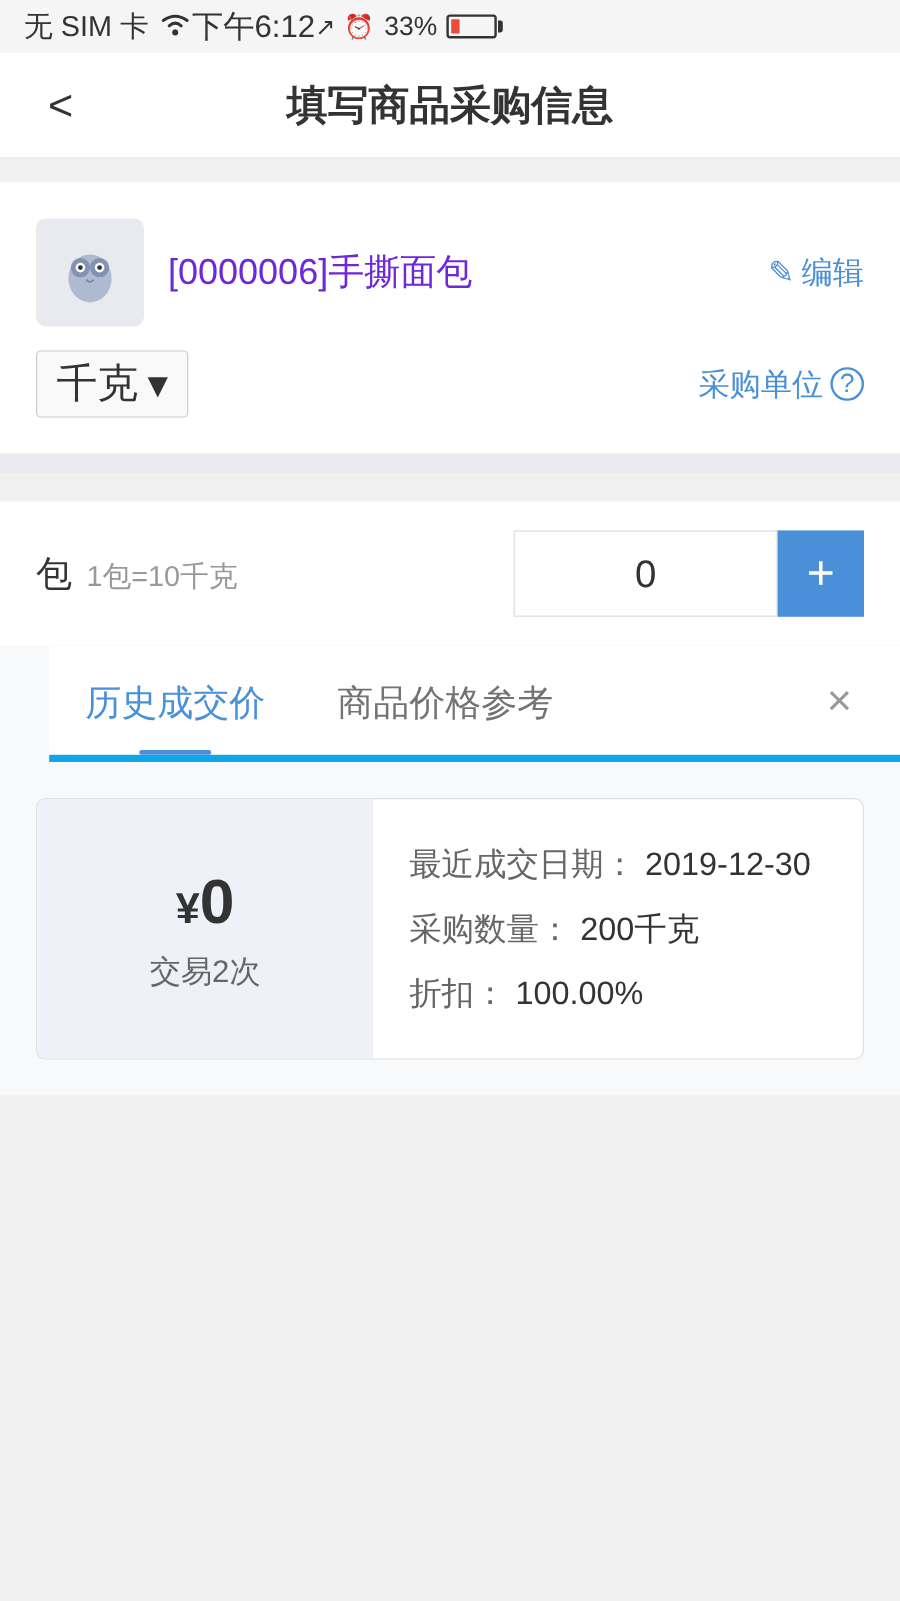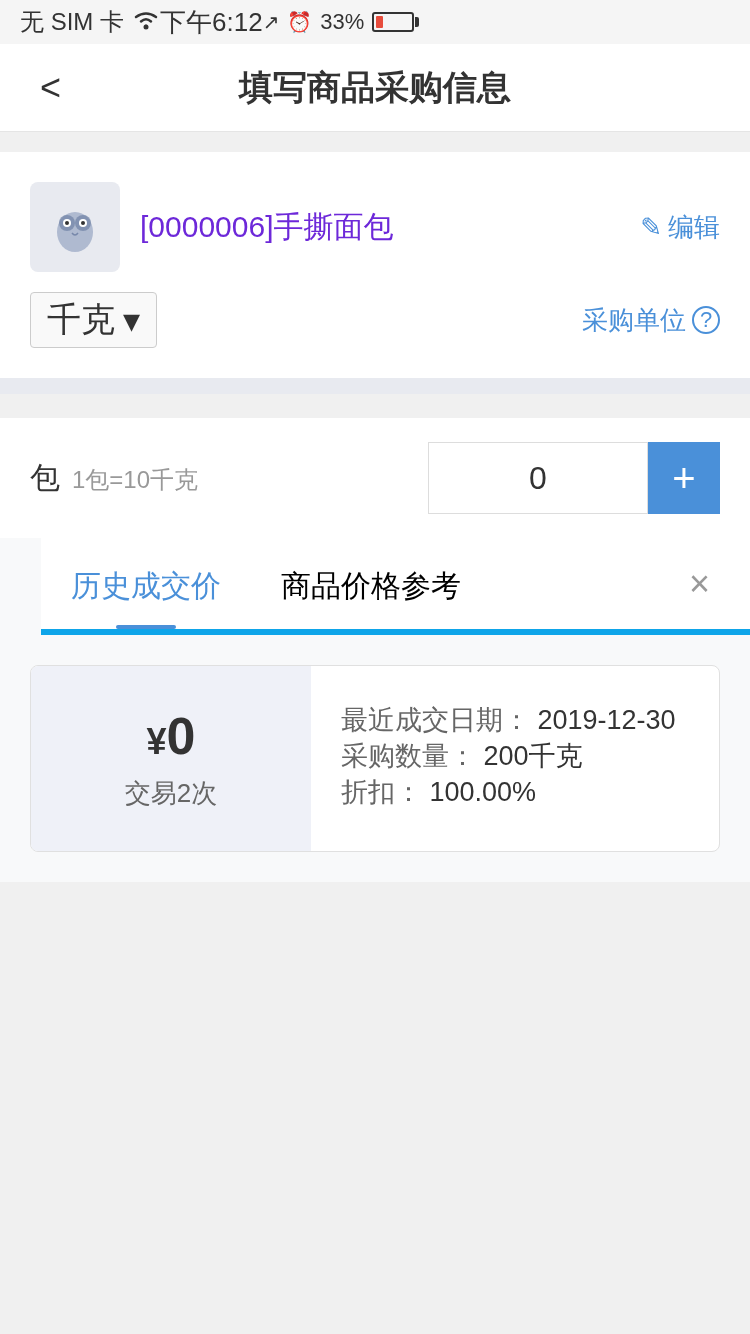--- a/index.html
+++ b/index.html
@@ -230,21 +230,21 @@
       border-bottom: 6px solid #0ea5e9;
       margin-left: 41px;
     }
     .tabs {
       display: flex;
       gap: 60px;
     }
     .tab-item {
       padding: 28px 0 22px;
       font-size: 30px;
-      color: #000000;
+      color: #737373;
       position: relative;
       cursor: pointer;
     }
     .tab-item.active {
       color: #4a90d9;
       font-weight: 500;
     }
     .tab-item.active::after {
       content: '';
       position: absolute;
@@ -294,20 +294,21 @@
     .card-trade-count {
       font-size: 26px;
       color: #666;
       margin-top: 10px;
     }
     .card-right {
       flex: 1;
       padding: 36px 30px;
       display: flex;
       flex-direction: column;
+      gap: 18px;
     }
     .card-detail-row {
       font-size: 27px;
       color: #333;
     }
     .card-detail-label {
       color: #666;
     }
 
     

